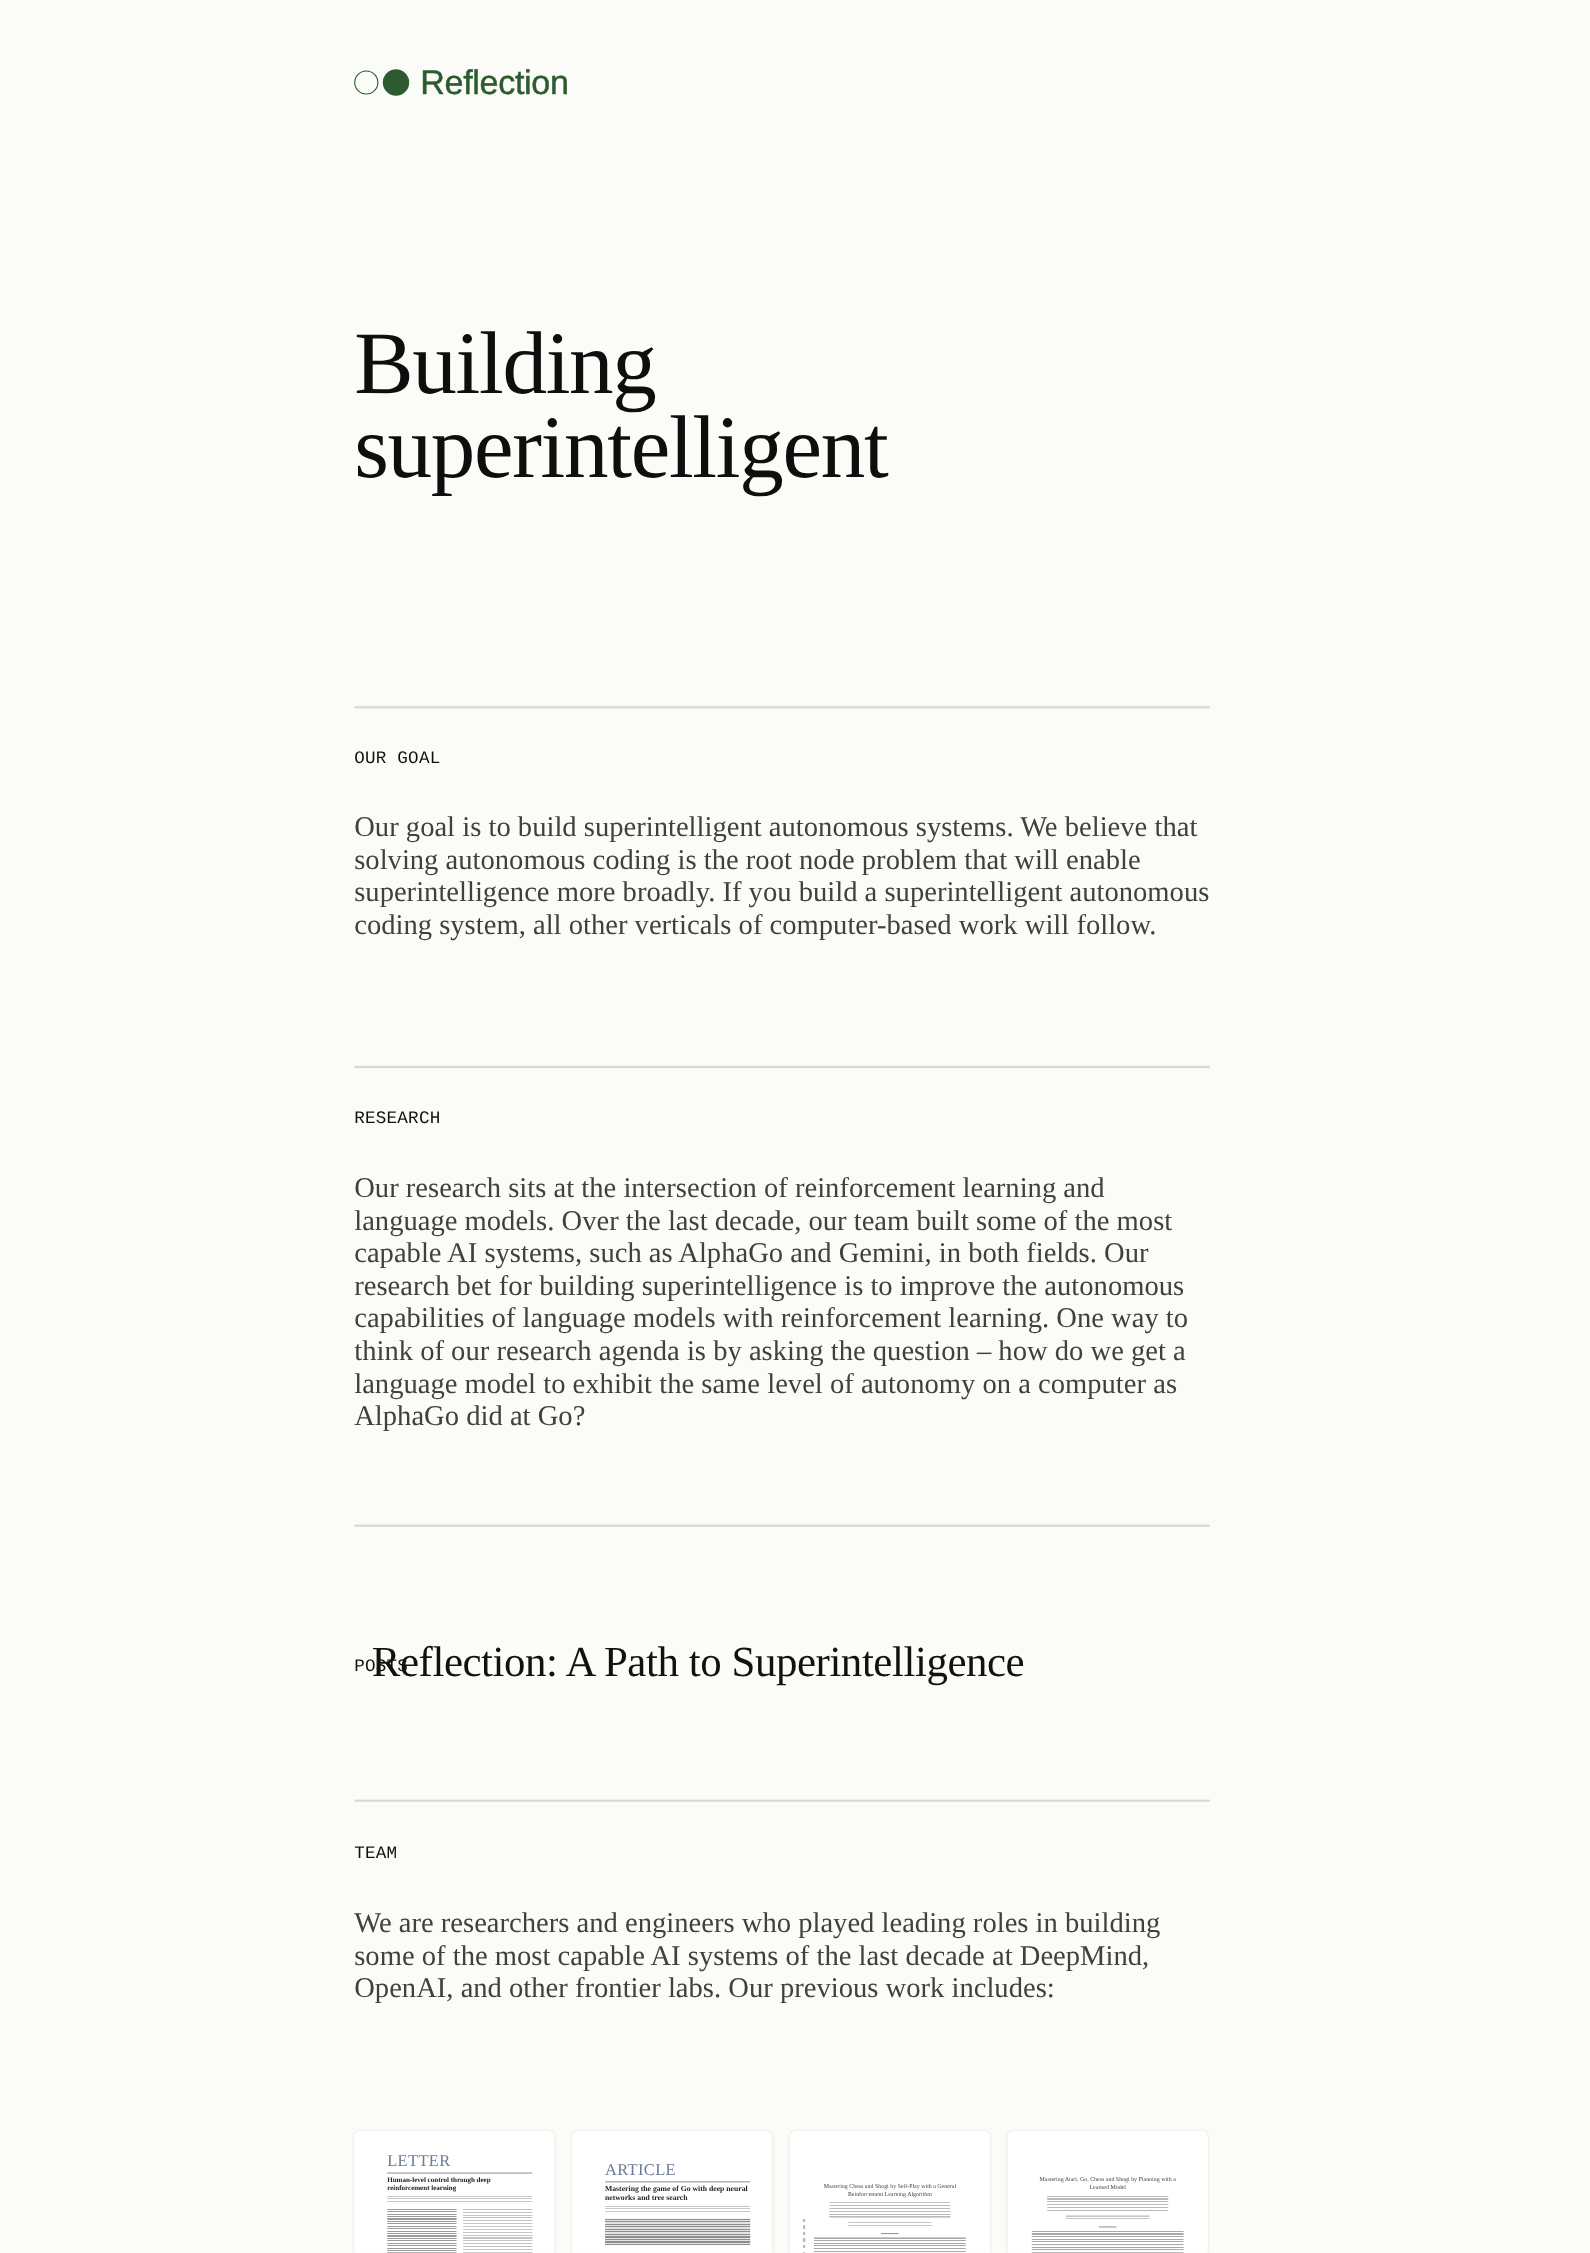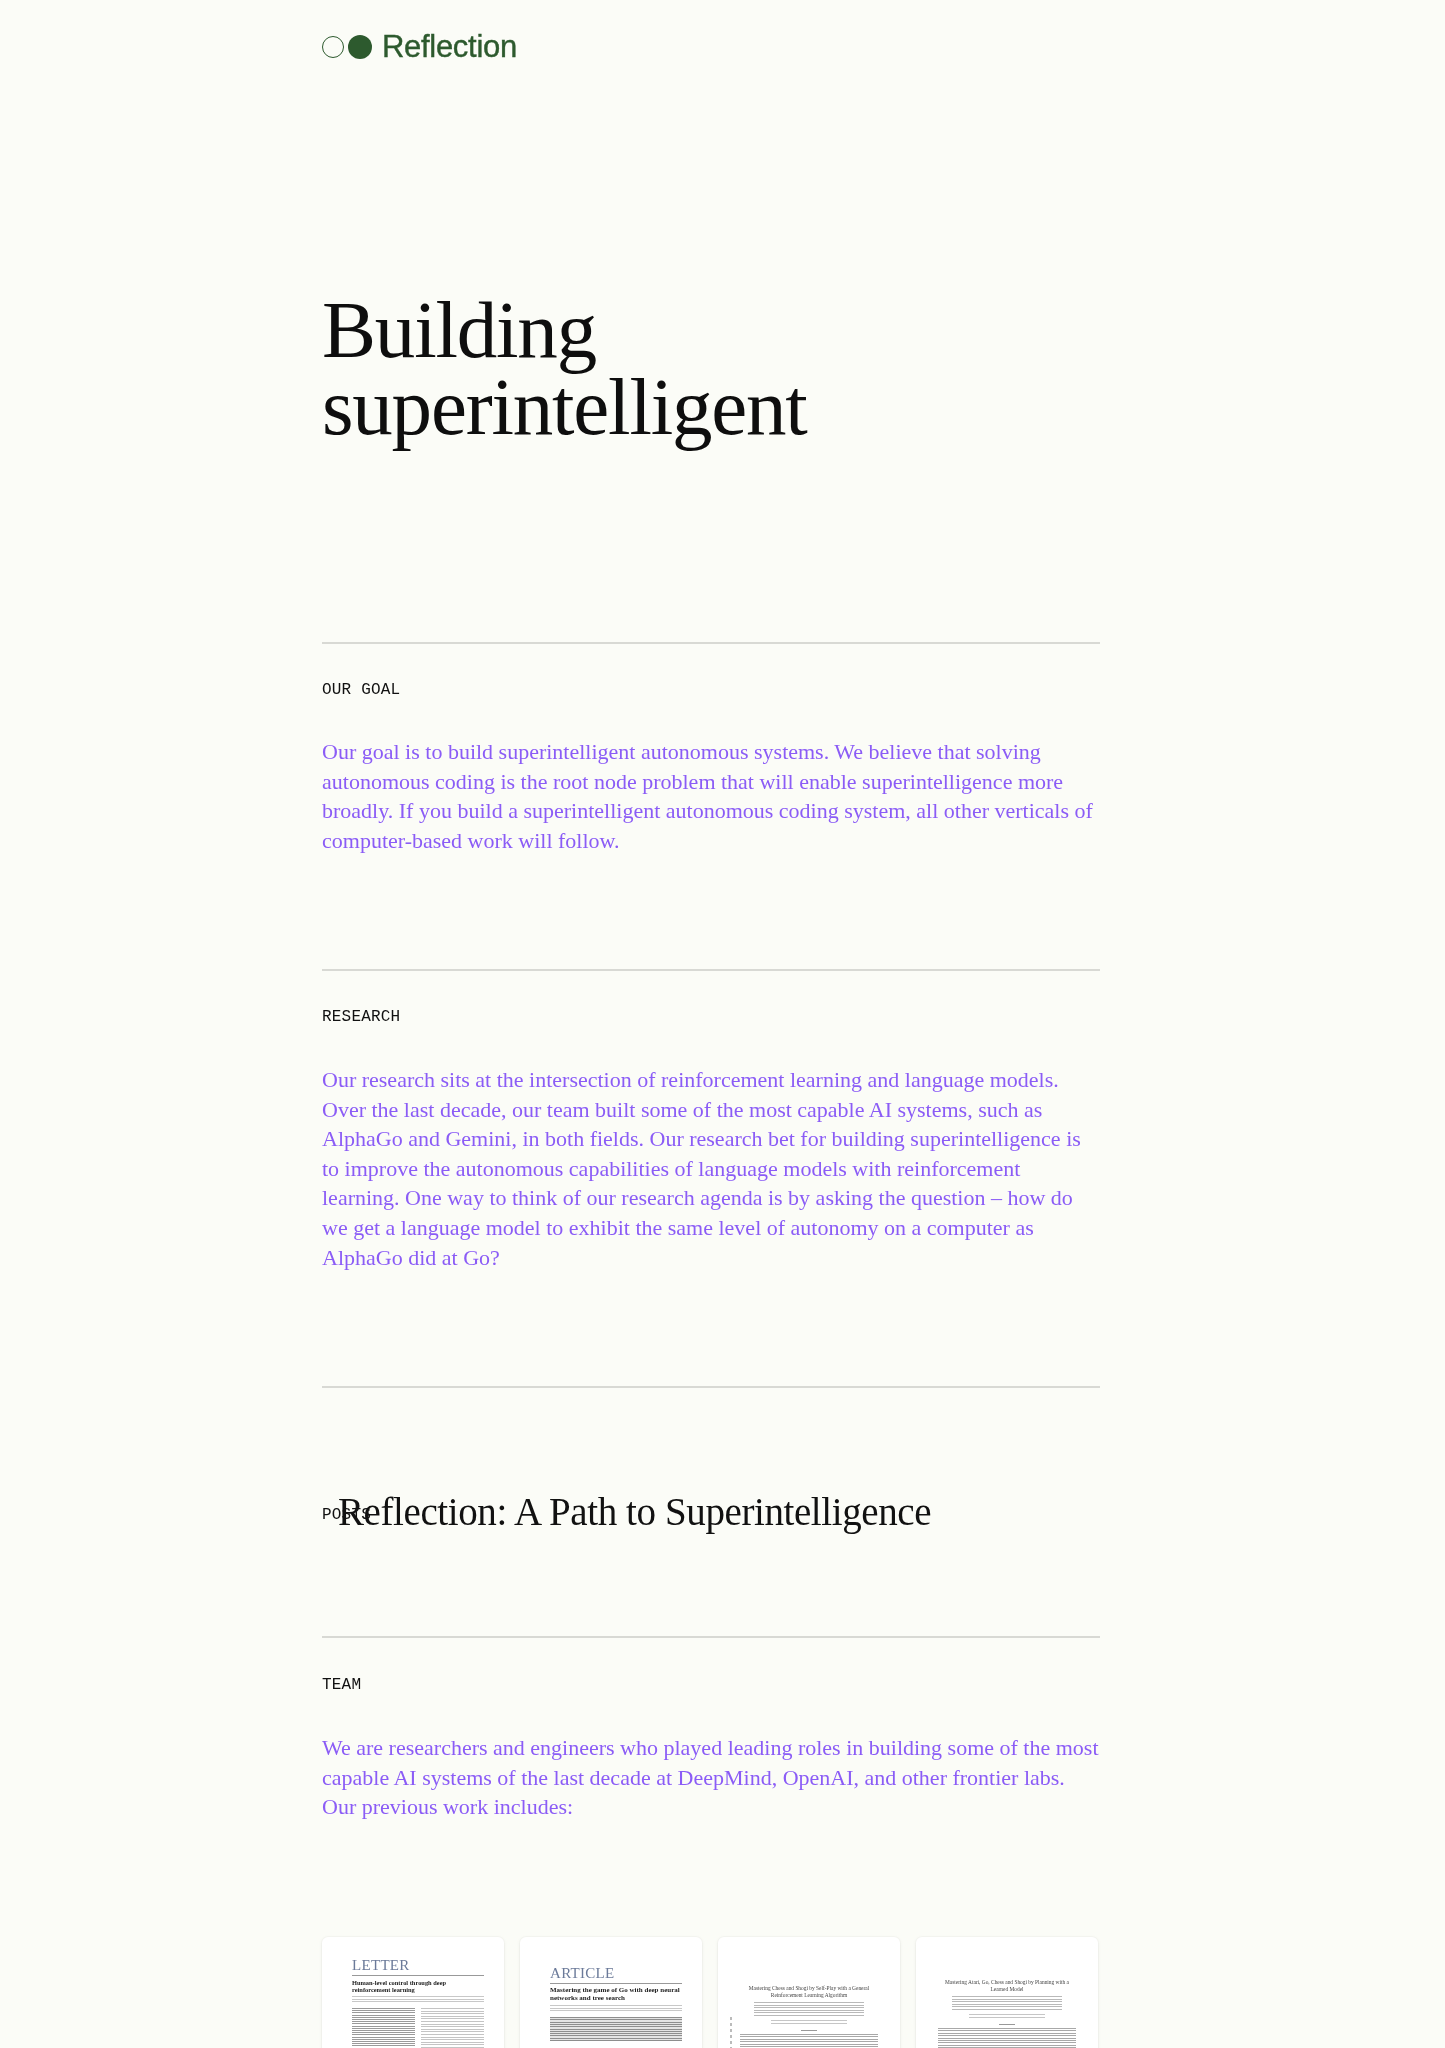--- a/index.html
+++ b/index.html
@@ -12,21 +12,21 @@
     height: 2048px;
     position: relative;
     overflow: hidden;
     color: #111111;
   }
   .abs { position: absolute; }
 
   
   .logo {
     left: 322px;
-    top: 32px;
+    top: 60px;
     height: 30px;
     display: flex;
     align-items: center;
     text-decoration: none;
   }
   .logo-ring {
     width: 22px; height: 22px;
     border: 1.6px solid #2d5a2e;
     border-radius: 50%;
     box-sizing: border-box;
@@ -82,23 +82,23 @@
     margin: 0;
     font-weight: 400;
   }
 
   
   .body-text {
     left: 322px;
     width: 780px;
     margin: 0;
     font-family: "Liberation Serif", serif;
-    font-size: 22px;
+    font-size: 26px;
     line-height: 29.6px;
-    color: #8b5cf6;
+    color: #404040;
   }
 
   
   .post-title {
     left: 322px;
     margin: 16px;
     font-family: "Liberation Serif", serif;
     font-size: 39px;
     line-height: 48px;
     color: #111111;

